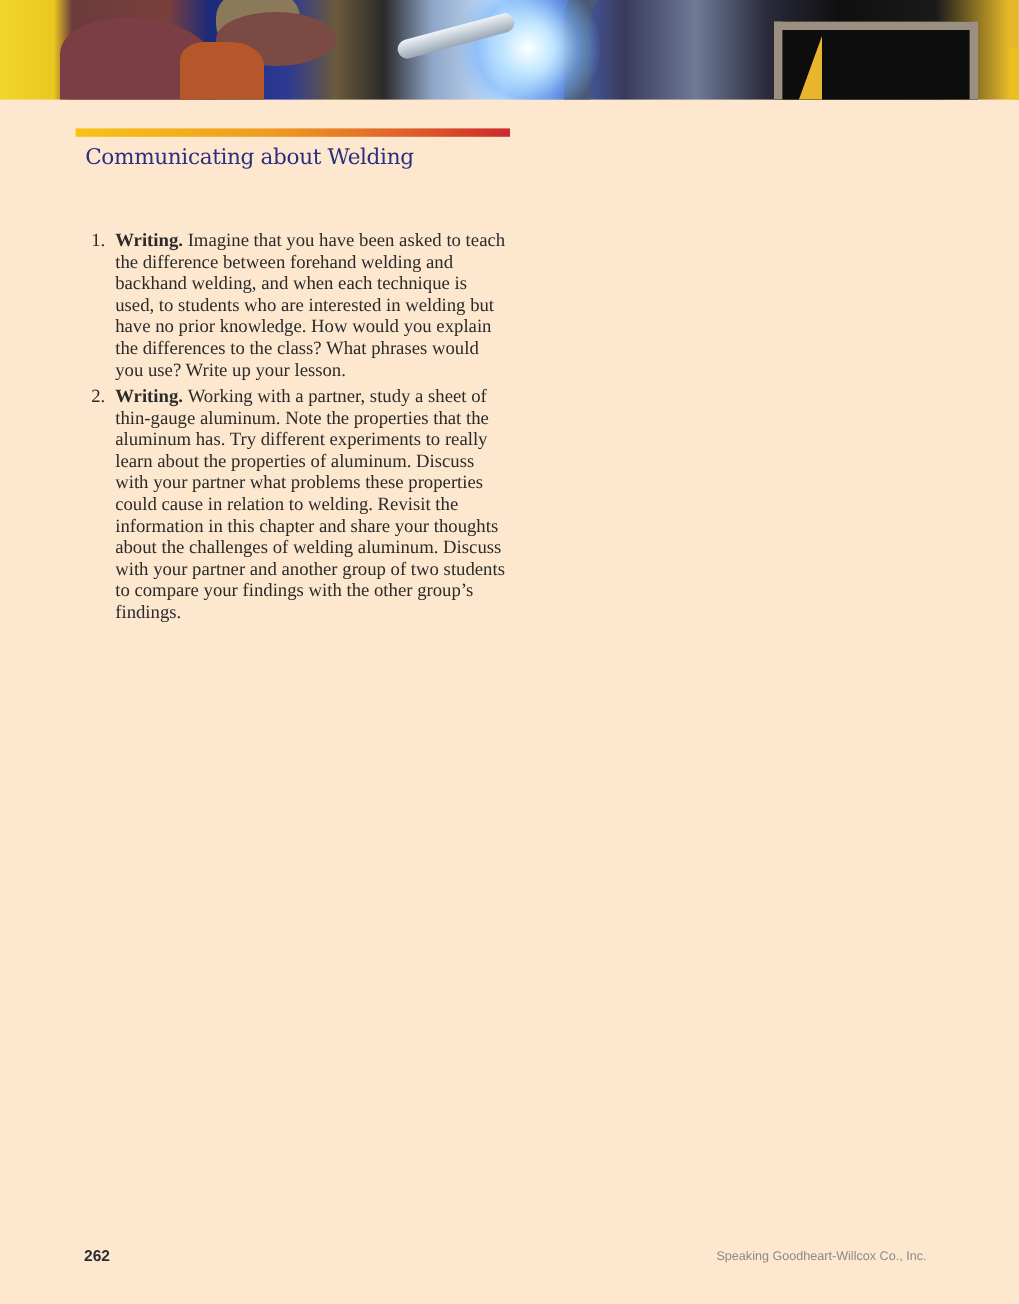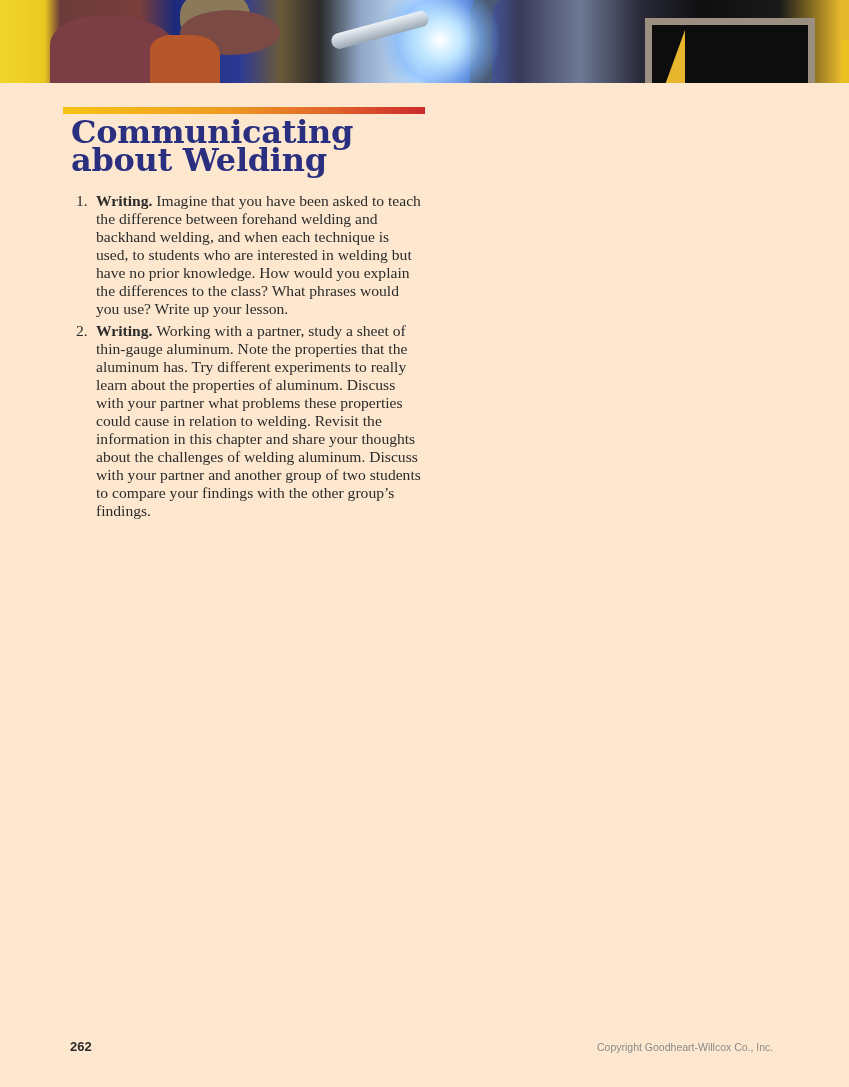--- a/index.html
+++ b/index.html
@@ -26,21 +26,21 @@
     .banner .ytri { position:absolute; left:665px; top:30px; width:0; height:0; border-left: 20px solid transparent; border-bottom: 55px solid #e8b62c; }
     .banner .yright { position:absolute; right:0; top:40px; width:8px; height:45px; background:#e9c020; }
 
     .rule {
       position: absolute; left: 63px; top: 107px; width: 362px; height: 7px;
       background: linear-gradient(90deg, #f7c316 0%, #ef9b22 45%, #e0622a 75%, #cc2a2c 100%);
     }
     .title {
       position: absolute; left: 71px; top: 118px; width: 360px;
       font-family: "DejaVu Serif", "Liberation Serif", serif;
-      font-weight: bold; font-size: 32px; line-height: 28px;
+      font-weight: normal; font-size: 18px; line-height: 28px;
       color: #2a2f7f; margin: 0;
       letter-spacing: -0.3px;
     }
     .list {
       position: absolute; left: 64px; top: 192px; width: 360px;
       margin: 0; padding: 0; list-style: none;
       font-family: "Liberation Serif", "DejaVu Serif", serif;
       font-size: 15.6px; line-height: 18px; color: #2b2b2b;
     }
     .list li { position: relative; padding-left: 32px; margin-bottom: 4px; }
@@ -85,13 +85,13 @@
     <span>Imagine that you have been asked to teach the difference between forehand welding and backhand welding, and when each technique is used, to students who are interested in welding but have no prior knowledge. How would you explain the differences to the class? What phrases would you use? Write up your lesson.</span>
   </li>
   <li>
     <span class="num">2.</span>
     <span class="lead">Writing. </span>
     <span>Working with a partner, study a sheet of thin-gauge aluminum. Note the properties that the aluminum has. Try different experiments to really learn about the properties of aluminum. Discuss with your partner what problems these properties could cause in relation to welding. Revisit the information in this chapter and share your thoughts about the challenges of welding aluminum. Discuss with your partner and another group of two students to compare your findings with the other group’s findings.</span>
   </li>
 </ol>
 
 <div class="page-num">262</div>
-<div class="copyright">Copyright Goodheart-Willcox Co., Inc.</div>
+<div class="copyright">Speaking Goodheart-Willcox Co., Inc.</div>
 
 </body></html>

